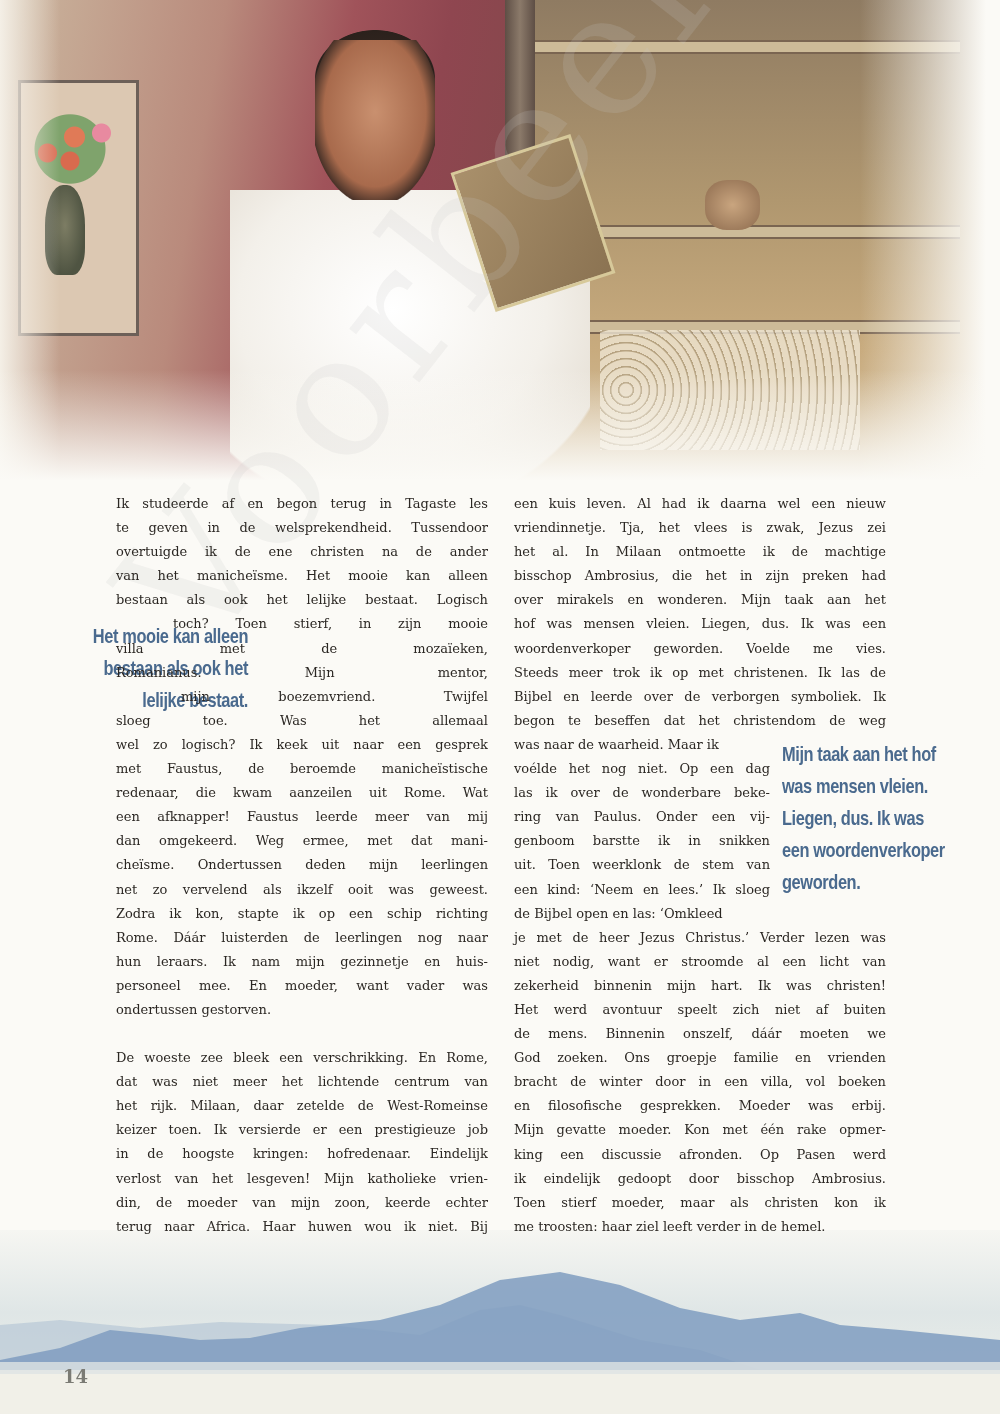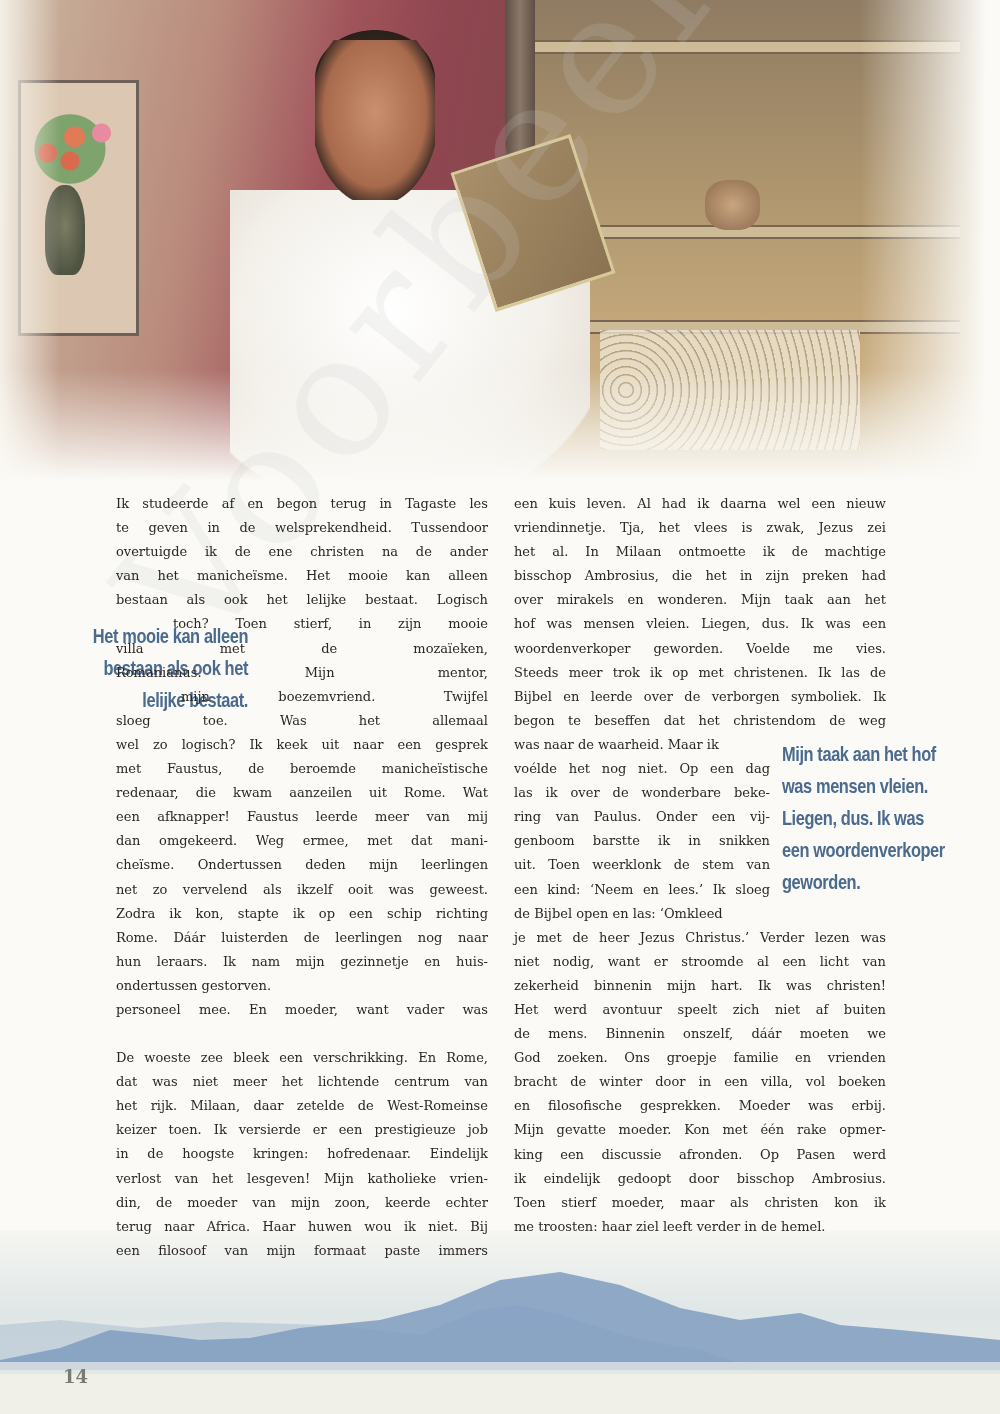--- a/index.html
+++ b/index.html
@@ -190,34 +190,33 @@
     <span class="line">wel zo logisch? Ik keek uit naar een gesprek</span>
     <span class="line">met Faustus, de beroemde manicheïstische</span>
     <span class="line">redenaar, die kwam aanzeilen uit Rome. Wat</span>
     <span class="line">een afknapper! Faustus leerde meer van mij</span>
     <span class="line">dan omgekeerd. Weg ermee, met dat mani-</span>
     <span class="line">cheïsme. Ondertussen deden mijn leerlingen</span>
     <span class="line">net zo vervelend als ikzelf ooit was geweest.</span>
     <span class="line">Zodra ik kon, stapte ik op een schip richting</span>
     <span class="line">Rome. Dáár luisterden de leerlingen nog naar</span>
     <span class="line">hun leraars. Ik nam mijn gezinnetje en huis-</span>
+    <span class="line">personeel mee. En moeder, want vader was</span>
     <span class="line last">ondertussen gestorven.</span>
-    <span class="line">personeel mee. En moeder, want vader was</span>
   </p>
   <div class="gap"></div>
   <p>
     <span class="line">De woeste zee bleek een verschrikking. En Rome,</span>
     <span class="line">dat was niet meer het lichtende centrum van</span>
     <span class="line">het rijk. Milaan, daar zetelde de West-Romeinse</span>
     <span class="line">keizer toen. Ik versierde er een prestigieuze job</span>
     <span class="line">in de hoogste kringen: hofredenaar. Eindelijk</span>
     <span class="line">verlost van het lesgeven! Mijn katholieke vrien-</span>
     <span class="line">din, de moeder van mijn zoon, keerde echter</span>
     <span class="line">terug naar Africa. Haar huwen wou ik niet. Bij</span>
-    <span class="line">een filosoof van mijn formaat paste immers</span>
   </p>
 </div>
 
 <div class="col col-right">
   <p>
     <span class="line">een kuis leven. Al had ik daarna wel een nieuw</span>
     <span class="line">vriendinnetje. Tja, het vlees is zwak, Jezus zei</span>
     <span class="line">het al. In Milaan ontmoette ik de machtige</span>
     <span class="line">bisschop Ambrosius, die het in zijn preken had</span>
     <span class="line">over mirakels en wonderen. Mijn taak aan het</span>

